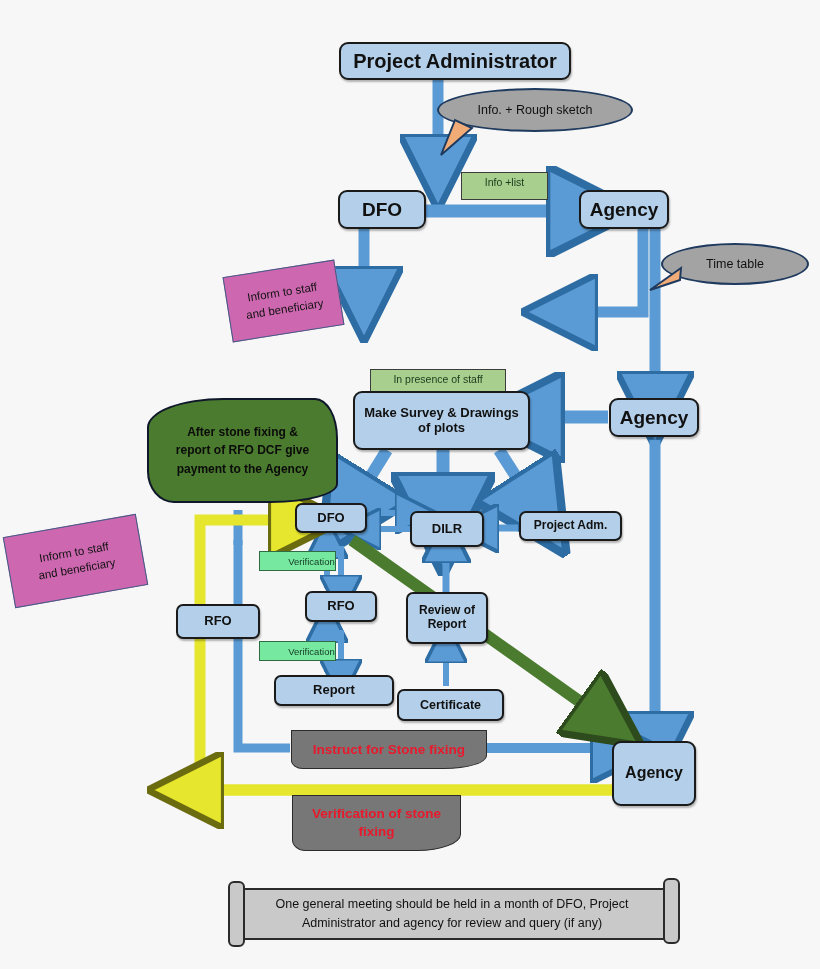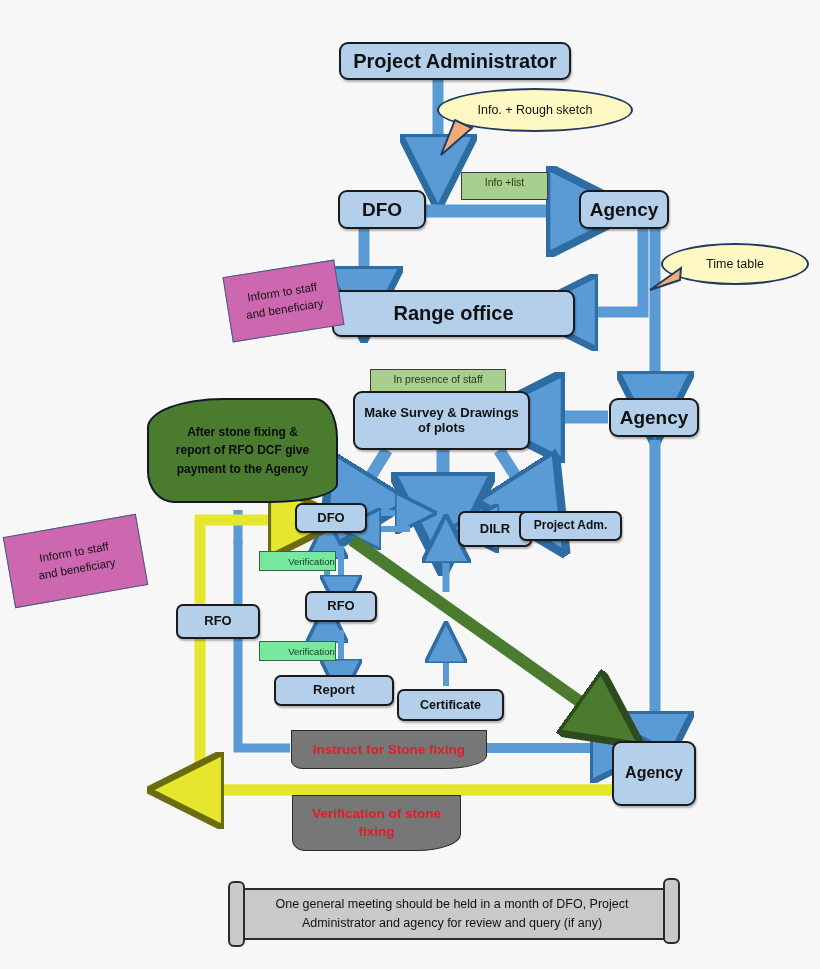--- a/index.html
+++ b/index.html
@@ -51,21 +51,21 @@
     position:absolute;box-sizing:border-box;
     background:#777777;border:1.5px solid #2b2b2b;
     display:flex;align-items:center;justify-content:center;
     text-align:center;color:#e8192c;font-weight:bold;font-size:13.5px;
     line-height:1.3;z-index:45;
   }
 
   
   .bubble{
     position:absolute;box-sizing:border-box;
-    background:#fef9c3;border:2px solid #1f3a5f;border-radius:50%;
+    background:#a3a3a3;border:2px solid #1f3a5f;border-radius:50%;
     display:flex;align-items:center;justify-content:center;
     font-size:12.5px;color:#111;z-index:42;text-align:center;
   }
 
   
   #scroll-banner{
     position:absolute;box-sizing:border-box;
     background:#c9c9c9;border:2px solid #2b2b2b;
     display:flex;align-items:center;justify-content:center;
     text-align:center;font-size:12.5px;color:#111;line-height:1.55;
@@ -193,36 +193,36 @@
       <path d="M620,790 L200,790" fill="none" stroke="#e6e62e" stroke-width="11" marker-end="url(#yh)"></path>
     </g>
   </svg>
 
   <div class="node xl" style="left:339px;top:42px;width:232px;height:38px;">Project Administrator</div>
 
   <div class="node lg" style="left:338px;top:190px;width:88px;height:39px;">DFO</div>
 
   <div class="node lg" style="left:579px;top:190px;width:90px;height:39px;">Agency</div>
 
-  <div class="node xl" style="left:332px;top:290px;width:243px;height:47px;">Range office</div>
 
   <div class="node md" style="left:353px;top:391px;width:177px;height:59px;padding:0 7px;">Make Survey &amp; Drawings of plots</div>
 
   <div class="node lg" style="left:609px;top:398px;width:90px;height:39px;">Agency</div>
 
   <div class="node sm" style="left:295px;top:503px;width:72px;height:30px;font-size:13px;">DFO</div>
 
-  <div class="node sm" style="left:410px;top:511px;width:74px;height:36px;font-size:13px;margin-left:48px;">DILR</div>
+  <div class="node sm" style="left:410px;top:511px;width:74px;height:36px;font-size:13px;">DILR</div>
 
   <div class="node sm" style="left:519px;top:511px;width:103px;height:30px;font-size:12px;">Project Adm.</div>
 
   <div class="node sm" style="left:176px;top:604px;width:84px;height:35px;font-size:13px;">RFO</div>
 
   <div class="node sm" style="left:305px;top:591px;width:72px;height:31px;font-size:13px;">RFO</div>
 
+  <div class="node sm" style="left:406px;top:592px;width:82px;height:52px;font-size:12px;padding:0 4px;">Review of Report</div>
 
   <div class="node sm" style="left:274px;top:675px;width:120px;height:31px;font-size:13px;">Report</div>
 
   <div class="node sm" style="left:397px;top:689px;width:107px;height:32px;font-size:12.5px;">Certificate</div>
 
   <div class="node lg" style="left:612px;top:741px;width:84px;height:65px;font-size:16px;">Agency</div>
 
   <div class="tag" style="left:461px;top:172px;width:87px;height:28px;">Info +list</div>
 
   <div class="tag" style="left:370px;top:369px;width:136px;height:24px;">In presence of staff</div>

